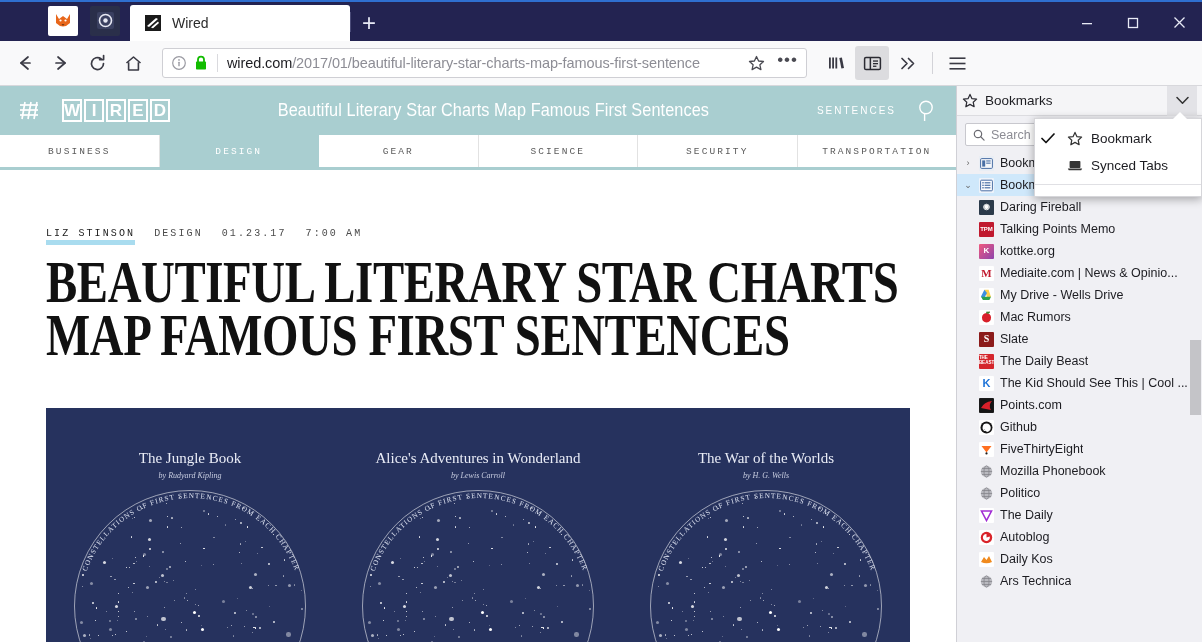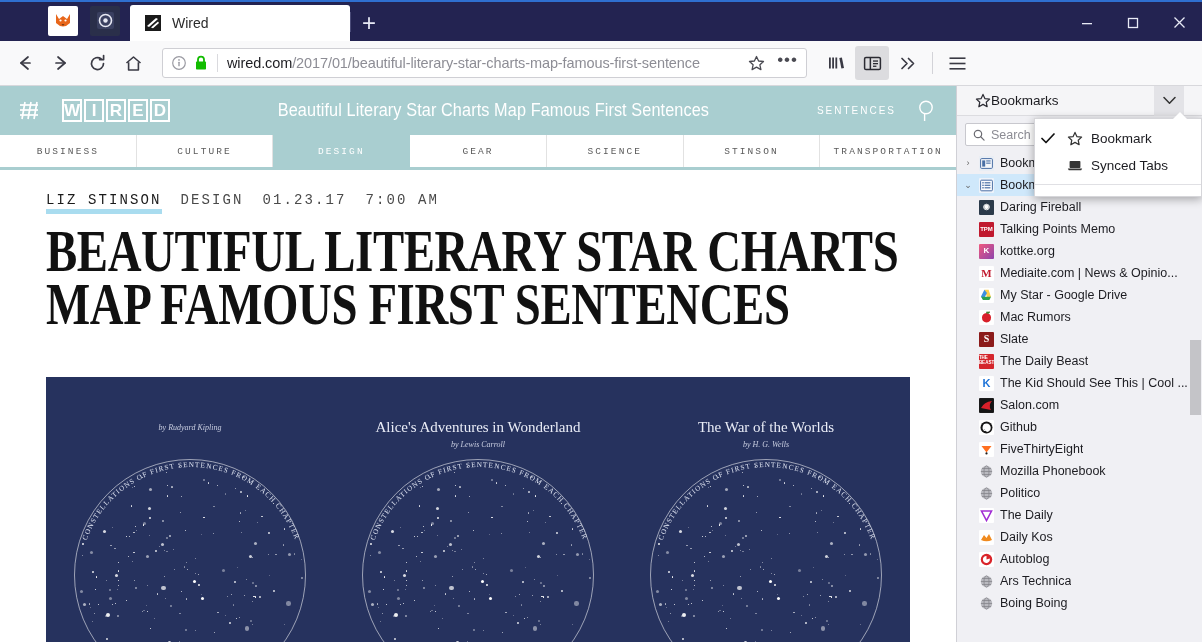--- a/index.html
+++ b/index.html
@@ -92,22 +92,22 @@
   .wnav .item{
     flex:1 1 0; display:flex; align-items:center; justify-content:center;
     background:#fff; border-right:1px solid #e2e2e2; color:#5b5b5b;
     font-size:9.5px; letter-spacing:2.1px; font-family:"Liberation Mono",monospace;
     margin-bottom:3px;
   }
   .wnav .item.active{ background:#a9ced0; color:#fff; border-right:1px solid #a9ced0; }
   .wnav .item:last-child{border-right:none;}
 
   .article{ padding:22px 46px 0 46px; }
-  .byline{ display:flex; gap:19px; align-items:baseline; font-size:14px;
-    letter-spacing:2.1px; color:#4a4a4a; font-family:"Liberation Mono",monospace; }
+  .byline{ display:flex; gap:19px; align-items:baseline; font-size:10px;
+    letter-spacing:2.1px; color:#4a4a4a; font-family:"Liberation Mono",monospace;margin-top:36px; }
   .byline .author{ border-bottom:5px solid #a9dcef; padding-bottom:1px; color:#1a1a1a; }
   .headline{
     margin-top:11px; font-family:"Liberation Serif",serif; font-weight:700;
     font-size:60px; line-height:0.88; color:#111; letter-spacing:-0.5px;
     transform:scaleX(0.78); transform-origin:left center; white-space:nowrap;
   }
 
   
   .figure{ margin:46px 0 0 0; background:#26325e; height:400px; position:relative; overflow:hidden;}
   .charts{ display:flex; height:100%; }
@@ -122,22 +122,22 @@
   .stars{position:absolute;inset:0;border-radius:50%;overflow:hidden;}
   .st{position:absolute;background:#fff;border-radius:50%;}
 
   
   .sidebar{
     position:absolute; right:0; top:86px; width:246px; height:556px;
     background:#f0f0f4; border-left:1px solid #d0d0d6;
     display:flex; flex-direction:column;
   }
   .sb-head{
-    height:30px; background:#f5f5f7; display:flex; align-items:center; padding:0 18px;
-    border-bottom:1px solid #dcdce0; 
+    height:30px; background:#f5f5f7; display:flex; align-items:center; padding:0 5px;
+    border-bottom:1px solid #dcdce0; gap:7px;
   }
   .sb-title{ font-size:13.5px; color:#1c1c21; flex:1 1 auto; }
   .sb-chev{ width:30px;height:30px;display:flex;align-items:center;justify-content:center;
             background:#e3e3e7; color:#333; }
   .sb-search{ padding:7px 8px 4px 8px; }
   .sb-searchbox{
     height:23px; background:#fff; border:1px solid #c8c8ce; border-radius:2px;
     display:flex; align-items:center; gap:6px; padding:0 7px; font-size:12.5px; color:#8c8c94;
   }
   .tree{ flex:1 1 auto; overflow:hidden; position:relative; padding-top:2px; }
@@ -334,43 +334,43 @@
       <span class="wsearch">
         <svg width="22" height="24" viewBox="0 0 22 24">
             <circle cx="10" cy="8.5" r="6.2" fill="none" stroke="#fff" stroke-width="1.4"></circle>
             <path d="M8.6 14.4 L8.6 22" stroke="#fff" stroke-width="1.4"></path>
           </svg>
       </span>
     </div>
 
     <div class="wnav">
       <div class="item">BUSINESS</div>
-      <div class="item">CULTURE</div>
       <div class="item active">DESIGN</div>
       <div class="item">GEAR</div>
       <div class="item">SCIENCE</div>
-      <div class="item">STINSON</div>
+      <div class="item">SECURITY</div>
       <div class="item">TRANSPORTATION</div>
     </div>
 
     <div class="article">
       <div class="byline">
         <span class="author">LIZ STINSON</span>
         <span>DESIGN</span>
         <span>01.23.17</span>
         <span>7:00 AM</span>
       </div>
       <div class="headline">
         <div>BEAUTIFUL LITERARY STAR CHARTS</div>
         <div>MAP FAMOUS FIRST SENTENCES</div>
       </div>
 
       <div class="figure">
         <div class="charts">
           <div class="chartcol">
+            <div class="ctitle">The Jungle Book</div>
             <div class="cauthor">by Rudyard Kipling</div>
             <div class="disc">
                 <div class="stars">
                   <i class="st" style="left:13.372440037850382%;top:52.20855214033596%;width:1.1px;height:1.1px;opacity:0.51"></i>
                   <i class="st" style="left:17.327645854736765%;top:62.1795971827959%;width:1.1px;height:1.1px;opacity:0.92"></i>
                   <i class="st" style="left:23.42124160247597%;top:33.26806071599002%;width:1.1px;height:1.1px;opacity:0.86"></i>
                   <i class="st" style="left:42.55111419006681%;top:38.66920222239423%;width:1.1px;height:1.1px;opacity:0.50"></i>
                   <i class="st" style="left:40.828920843387934%;top:32.818749312816074%;width:1.8px;height:1.8px;opacity:0.67"></i>
                   <i class="st" style="left:54.9040573453817%;top:59.80689510224052%;width:3px;height:3px;opacity:0.98"></i>
                   <i class="st" style="left:73.69941993202602%;top:72.47050724877334%;width:4.5px;height:4.5px;opacity:0.47"></i>
@@ -971,21 +971,21 @@
         <span class="tlabel">Mediaite.com | News &amp; Opinio...</span>
       </div>
       <div class="trow child">
         <span class="fav" style="background:#fff">
           <svg width="13" height="12" viewBox="0 0 13 12">
               <path d="M4.4 0.8 L8.6 0.8 L11 8 L7 8 Z" fill="#ffd04b"></path>
               <path d="M4.4 0.8 L1 7.6 L3.2 11 L7 4 Z" fill="#3c8fe0"></path>
               <path d="M1.2 7.8 L11 7.8 L9.4 11 L3 11 Z" fill="#2ba24c"></path>
             </svg>
         </span>
-        <span class="tlabel">My Star - Google Drive</span>
+        <span class="tlabel">My Drive - Wells Drive</span>
       </div>
       <div class="trow child">
         <span class="fav" style="background:#fff">
           <svg width="13" height="13" viewBox="0 0 13 13">
               <path d="M6.5 2 Q2 2.5 2 6.5 Q2 11 6.5 11.5 Q11 11 11 6.5 Q11 2.5 6.5 2 Z" fill="#d8202a"></path>
               <path d="M6.5 2.2 L7.4 0.6" stroke="#3a7d2e" stroke-width="1.2"></path>
               <ellipse cx="8.4" cy="1.6" rx="1.8" ry="0.9" fill="#3a7d2e" transform="rotate(-25 8.4 1.6)"></ellipse>
             </svg>
         </span>
         <span class="tlabel">Mac Rumors</span>
@@ -1002,21 +1002,21 @@
         <span class="fav" style="background:#fff;color:#1e73d8;font-size:11px;font-weight:700">K</span>
         <span class="tlabel">The Kid Should See This | Cool ...</span>
       </div>
       <div class="trow child">
         <span class="fav" style="background:#1a1a1a">
           <svg width="13" height="13" viewBox="0 0 13 13">
               <rect width="13" height="13" fill="#141414"></rect>
               <path d="M1 9 Q4 3 12 2 Q8 6 11 11 Q6 10 1 9 Z" fill="#d8202a"></path>
             </svg>
         </span>
-        <span class="tlabel">Salon.com</span>
+        <span class="tlabel">Points.com</span>
       </div>
       <div class="trow child">
         <span class="fav" style="background:#fff">
           <svg width="13" height="13" viewBox="0 0 13 13">
               <circle cx="6.5" cy="6.5" r="6" fill="#181717"></circle>
               <path d="M6.5 2.5 A4 4 0 0 0 5.3 10.3 L5.3 9 Q3.8 9.2 3.6 8.2 L4.6 8.6 Q4.4 9.8 6.5 10.3 L6.5 11 A4 4 0 0 0 6.5 2.5 Z" fill="#fff"></path>
             </svg>
         </span>
         <span class="tlabel">Github</span>
       </div>
@@ -1055,53 +1055,43 @@
           <svg width="13" height="13" viewBox="0 0 13 13">
               <rect width="13" height="13" fill="#fff"></rect>
               <path d="M1.5 2 L11.5 2 L6.5 11.5 Z" fill="none" stroke="#a22fd4" stroke-width="1.6"></path>
             </svg>
         </span>
         <span class="tlabel">The Daily</span>
       </div>
       <div class="trow child">
         <span class="fav" style="background:#fff">
           <svg width="13" height="13" viewBox="0 0 13 13">
-              <path d="M1 9 L4 4 L6.5 7 L9 3 L12 9 Q6.5 11.5 1 9 Z" fill="#f08a1e"></path>
-            </svg>
-        </span>
-        <span class="tlabel">Daily Kos</span>
+              <circle cx="6.5" cy="6.5" r="5.7" fill="#d9242a"></circle>
+              <path d="M6.5 3 A3.5 3.5 0 1 0 9.7 5.4 L6.5 6.5 Z" fill="#fff"></path>
+            </svg>
+        </span>
+        <span class="tlabel">Autoblog</span>
       </div>
       <div class="trow child">
         <span class="fav" style="background:#fff">
           <svg width="13" height="13" viewBox="0 0 13 13">
-              <circle cx="6.5" cy="6.5" r="5.7" fill="#d9242a"></circle>
-              <path d="M6.5 3 A3.5 3.5 0 1 0 9.7 5.4 L6.5 6.5 Z" fill="#fff"></path>
-            </svg>
-        </span>
-        <span class="tlabel">Autoblog</span>
+              <path d="M1 9 L4 4 L6.5 7 L9 3 L12 9 Q6.5 11.5 1 9 Z" fill="#f08a1e"></path>
+            </svg>
+        </span>
+        <span class="tlabel">Daily Kos</span>
       </div>
       <div class="trow child">
         <span class="fav">
           <svg width="13" height="13" viewBox="0 0 13 13">
               <circle cx="6.5" cy="6.5" r="5.7" fill="#b9b9bf"></circle>
               <ellipse cx="6.5" cy="6.5" rx="2.5" ry="5.7" fill="none" stroke="#85858c" stroke-width="0.8"></ellipse>
               <path d="M1 6.5 L12 6.5 M2 3.5 L11 3.5 M2 9.5 L11 9.5" stroke="#85858c" stroke-width="0.8"></path>
             </svg>
         </span>
         <span class="tlabel">Ars Technica</span>
-      </div>
-      <div class="trow child">
-        <span class="fav">
-          <svg width="13" height="13" viewBox="0 0 13 13">
-              <circle cx="6.5" cy="6.5" r="5.7" fill="#b9b9bf"></circle>
-              <ellipse cx="6.5" cy="6.5" rx="2.5" ry="5.7" fill="none" stroke="#85858c" stroke-width="0.8"></ellipse>
-              <path d="M1 6.5 L12 6.5 M2 3.5 L11 3.5 M2 9.5 L11 9.5" stroke="#85858c" stroke-width="0.8"></path>
-            </svg>
-        </span>
-        <span class="tlabel">Boing Boing</span>
       </div>
 
       <div class="sb-scroll"></div>
     </div>
 
     <div class="dropdown">
       <div class="dd-arrowtop"></div>
       <div class="dd-item">
         <span class="dd-check">
           <svg width="14" height="11" viewBox="0 0 14 11">

